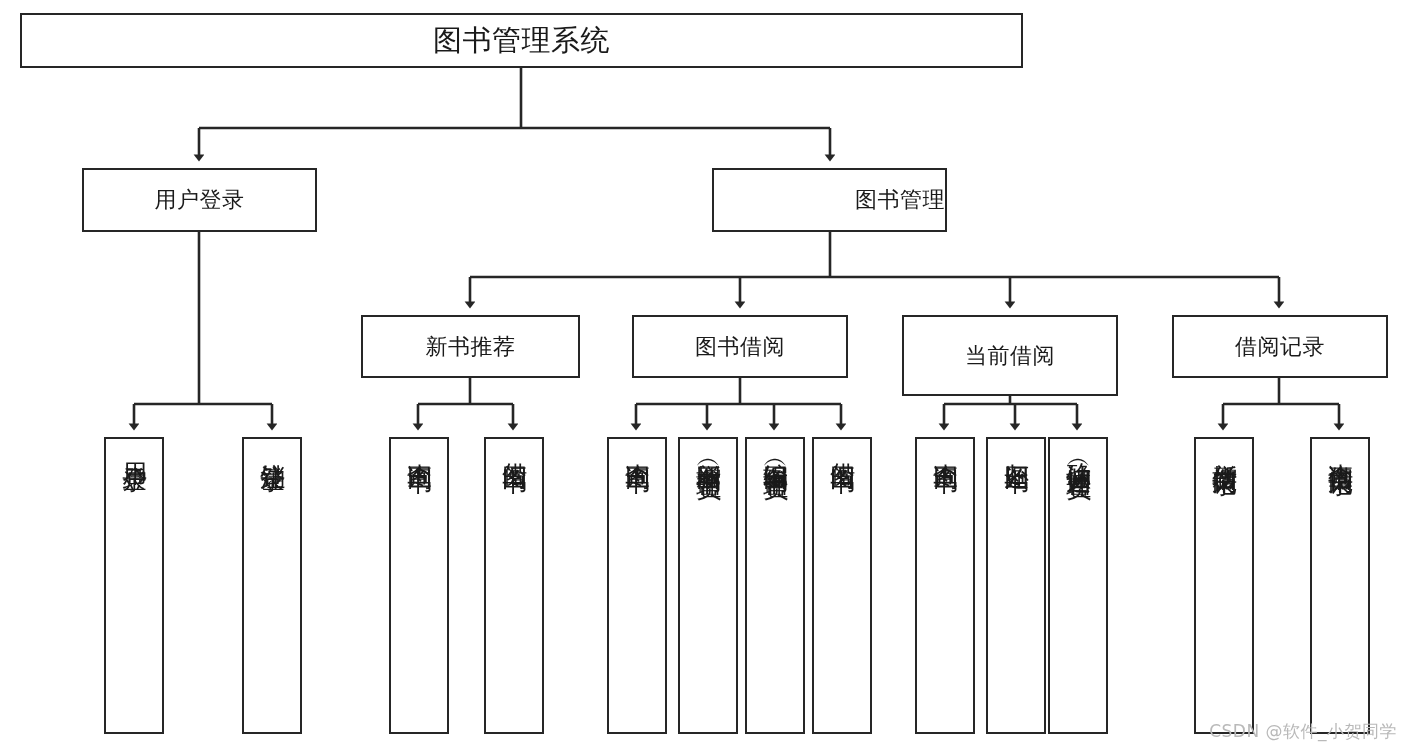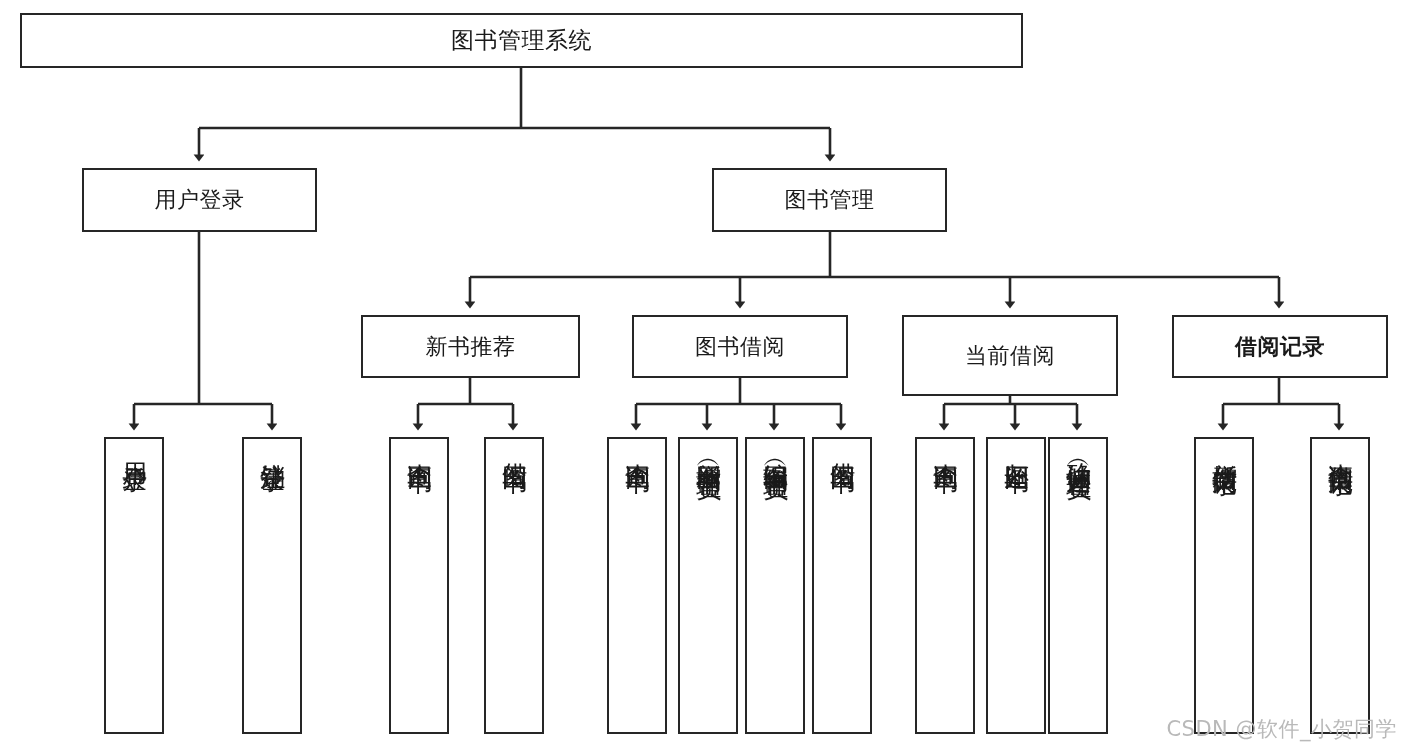--- a/index.html
+++ b/index.html
@@ -38,21 +38,21 @@
     z-index: 2;
   }
   .node-label {
     display: block;
     text-align: center;
     letter-spacing: 0.5px;
     white-space: nowrap;
   }
   
   .node.level-root {
-    font-size: 23px;
+    font-size: 29px;
   }
   
   .node.level-1, .node.level-2 {
     font-size: 22px;
   }
   
   .node.leaf {
     align-items: flex-start;
     justify-content: center;
     padding-top: 4px;
@@ -63,21 +63,21 @@
     font-size: 25px;
     line-height: 1.06;
     letter-spacing: 2px;
     white-space: normal;
     max-height: 100%;
   }
   .watermark {
     position: absolute;
     right: 8px;
     bottom: 4px;
-    font-size: 21px;
+    font-size: 17px;
     color: #b9b9b9;
     letter-spacing: 0.5px;
     z-index: 5;
     white-space: nowrap;
     font-family: "DejaVu Sans", "Liberation Sans", sans-serif;
   }
 </style>
 </head>
 <body>
 
@@ -134,37 +134,37 @@
   </svg>
 
   <div class="node level-root" style="left:20px; top:13px; width:1003px; height:55px;">
     <span class="node-label">图书管理系统</span>
   </div>
 
   <div class="node level-1" style="left:82px; top:168px; width:235px; height:64px;">
     <span class="node-label">用户登录</span>
   </div>
 
-  <div class="node level-1" style="left:712px; top:168px; width:235px; height:64px;">
+  <div class="node level-1" style="left:712px; top:168px; width:235px; height:64px;justify-content:flex-end;">
     <span class="node-label">图书管理</span>
   </div>
 
   <div class="node level-2" style="left:632px; top:315px; width:216px; height:63px;">
     <span class="node-label">图书借阅</span>
   </div>
 
   <div class="node level-2" style="left:361px; top:315px; width:219px; height:63px;">
     <span class="node-label">新书推荐</span>
   </div>
 
   <div class="node level-2" style="left:902px; top:315px; width:216px; height:81px;">
     <span class="node-label">当前借阅</span>
   </div>
 
-  <div class="node level-2" style="left:1172px; top:315px; width:216px; height:63px;font-weight:bold;">
+  <div class="node level-2" style="left:1172px; top:315px; width:216px; height:63px;">
     <span class="node-label">借阅记录</span>
   </div>
 
   <div class="node leaf" style="left:104px; top:437px; width:60px; height:297px;">
     <span class="node-label">用户登录</span>
   </div>
 
   <div class="node leaf" style="left:242px; top:437px; width:60px; height:297px;">
     <span class="node-label">注销登录</span>
   </div>

